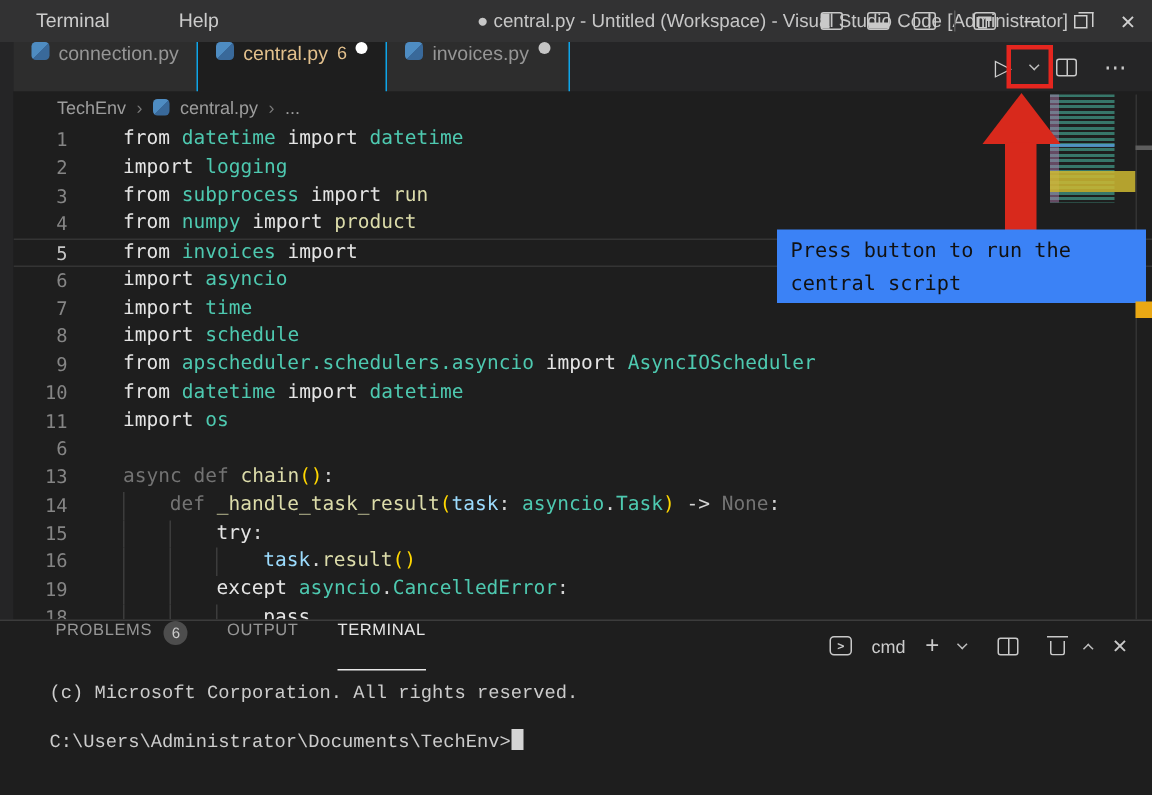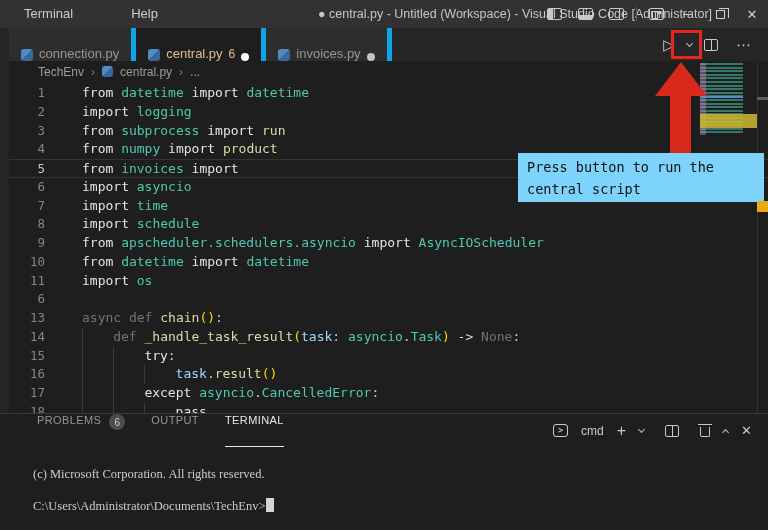--- a/index.html
+++ b/index.html
@@ -6,40 +6,40 @@
   html,body { background:#000; }
   #window {
     position:relative; width:768px; height:530px; overflow:hidden;
     background:#1e1e1e; font-family:"Liberation Sans", sans-serif;
     color:#cccccc; user-select:none;
   }
   
   #titlebar { position:absolute; top:0; left:0; right:0; height:28px; background:#323233; display:flex; align-items:center; }
   .menu-item { font-size:13px; color:#cccccc; padding:0 8px; height:28px; line-height:28px; }
   #menu-terminal { margin-left:16px; }
-  #menu-help { margin-left:42px; }
+  #menu-help { margin-left:30px; }
   #window-title { position:absolute; left:318px; top:0; height:28px; line-height:28px; font-size:12.5px; color:#c7c7c7; white-space:nowrap; }
   #titlebar-right { position:absolute; right:0; top:0; height:28px; display:flex; align-items:center; }
   .tb-icon { width:15px; height:12px; border:1px solid #c9c9c9; border-radius:2px; position:relative; margin:0 8px; }
   .tb-icon.fill-left::before  { content:""; position:absolute; left:0; top:0; bottom:0; width:5px; background:#c9c9c9; }
   .tb-icon.fill-bottom::before{ content:""; position:absolute; left:0; right:0; bottom:0; height:4px; background:#c9c9c9; }
   .tb-icon.line-right::before { content:""; position:absolute; right:3px; top:0; bottom:0; width:1px; background:#c9c9c9; }
   .tb-sep { width:1px; height:14px; background:#5a5a5a; margin:0 4px; }
   .tb-icon.grid::before { content:""; position:absolute; left:2px; top:2px; width:4px; height:6px; border:1px solid #c9c9c9; }
   .tb-icon.grid::after  { content:""; position:absolute; right:2px; top:2px; width:3px; height:3px; background:#c9c9c9; }
   .win-btn { width:32px; height:28px; display:flex; align-items:center; justify-content:center; }
   .ic-min { width:10px; height:1px; background:#d0d0d0; }
   .ic-restore { width:9px; height:9px; border:1px solid #d0d0d0; position:relative; }
   .ic-restore::before { content:""; position:absolute; left:2px; top:-3px; width:9px; height:9px; border:1px solid #d0d0d0; border-left:none; border-bottom:none; }
   .glyph { font-size:13px; color:#d0d0d0; }
   
   #left-strip { position:absolute; left:0; top:28px; width:9px; bottom:0; background:#252526; }
   
   #tabbar { position:absolute; top:28px; left:9px; right:0; height:33px; background:#252526; display:flex; align-items:stretch; }
-  .tab { display:flex; align-items:flex-end; gap:6px; padding:0 12px; background:#2d2d2d; color:#969696; font-size:13px; border-right:5px solid #0ea5e9; white-space:nowrap; }
+  .tab { display:flex; align-items:flex-start; gap:6px; padding:0 12px; background:#2d2d2d; color:#969696; font-size:13px; border-right:1px solid #0ea5e9; white-space:nowrap; }
   .tab.active { background:#1e1e1e; color:#e2c08d; }
   .py-icon { width:12px; height:12px; border-radius:3px; background:linear-gradient(135deg,#4e8cc2 50%,#39699a 50%); flex:0 0 auto; }
   .tab-badge { font-size:12px; color:#e2c08d; }
   .mod-dot { width:8px; height:8px; border-radius:50%; background:#c5c5c5; }
   .tab.active .mod-dot { background:#ffffff; }
   #editor-actions { margin-left:auto; display:flex; align-items:center; padding-right:10px; gap:4px; }
   #run-button { width:28px; height:26px; display:flex; align-items:center; justify-content:center; font-size:15px; color:#cfcfcf; }
   .chev { width:5px; height:5px; border-right:1.4px solid #bfbfbf; border-bottom:1.4px solid #bfbfbf; display:inline-block; }
   .chev.down { transform:rotate(45deg); margin-top:-3px; }
   .chev.up { transform:rotate(-135deg); margin-top:3px; }
@@ -70,37 +70,37 @@
   #minimap-blue-line { position:absolute; left:0; right:0; top:33px; height:2px; background:rgba(86,156,214,.9); }
   #minimap-band { position:absolute; left:0; right:-14px; top:51px; height:14px; background:rgba(216,194,50,.85); }
   #scroll-divider { position:absolute; left:757px; top:63px; height:350px; width:1px; background:#333333; }
   #scroll-mark { position:absolute; left:757px; top:97px; width:11px; height:3px; background:#5d5d5d; }
   
   #annotation { position:absolute; inset:0; pointer-events:none; }
   #run-highlight-rect { position:absolute; left:671px; top:30px; width:31px; height:29px; border:3px solid #e5261f; }
   #arrow-head { position:absolute; left:655px; top:62px; width:0; height:0;
     border-left:26px solid transparent; border-right:26px solid transparent; border-bottom:34px solid #d8291c; }
   #arrow-shaft { position:absolute; left:670px; top:95px; width:21px; height:59px; background:#d8291c; }
-  #callout { position:absolute; left:518px; top:153px; width:246px; height:49px; background:#7dd3fc;
+  #callout { position:absolute; left:518px; top:153px; width:246px; height:49px; background:#3b82f6;
     font-family:"DejaVu Sans Mono", monospace; font-size:13.5px; line-height:22px; color:#111; padding:3px 0 0 9px; white-space:nowrap; }
   #callout-chip { position:absolute; left:757px; top:201px; width:11px; height:11px; background:#eaa814; }
   
   #panel { position:absolute; left:0; right:0; top:413px; bottom:0; background:#1e1e1e; border-top:1px solid #3c3c3c; }
   #panel-header { height:33px; display:flex; align-items:stretch; padding-left:37px; }
   .ptab { display:flex; align-items:flex-start; gap:8px; font-size:11px; letter-spacing:.4px; color:#969696; margin-right:26px; border-bottom:1px solid transparent; }
   .ptab.active { color:#e7e7e7; border-bottom-color:#e7e7e7; }
   .pbadge { width:16px; height:16px; border-radius:50%; background:#4d4d4d; color:#cccccc; font-size:10px; display:flex; align-items:center; justify-content:center; letter-spacing:0; }
   #panel-header-right { margin-left:auto; display:flex; align-items:center; gap:13px; padding-right:16px; }
   .term-ico { width:15px; height:13px; border:1.4px solid #c9c9c9; border-radius:3px; display:flex; align-items:center; justify-content:center; font-size:8px; font-weight:bold; color:#c9c9c9; font-family:"DejaVu Sans Mono",monospace; }
   #shell-label { font-size:12px; color:#cccccc; }
   .plus-glyph { font-size:16px; color:#c9c9c9; font-weight:400; }
   .ic-trash { width:10px; height:10px; border:1px solid #c9c9c9; border-top:none; border-radius:0 0 2px 2px; position:relative; margin-top:3px; }
   .ic-trash::before { content:""; position:absolute; left:-3px; top:-3px; width:14px; height:1px; background:#c9c9c9; }
   .close-glyph { font-size:13px; color:#c9c9c9; }
-  #terminal-body { padding:7px 0 0 33px; font-family:Liberation Serif, serif; font-size:12.5px; line-height:16px; color:#cccccc; white-space:pre;margin-top:12px; }
+  #terminal-body { padding:7px 0 0 33px; font-family:Liberation Mono, monospace; font-size:12.5px; line-height:16px; color:#cccccc; white-space:pre; }
   .cursor-block { display:inline-block; width:8px; height:14px; background:#d4d4d4; vertical-align:-2px; }
 </style>
 </head>
 <body>
 
 <div id="window">
 
   <div id="titlebar">
     <span class="menu-item" id="menu-terminal">Terminal</span>
     <span class="menu-item" id="menu-help">Help</span>
@@ -169,21 +169,21 @@
       <div class="code-line"><span class="ln">7</span><span class="ln-gap"></span><span class="tok-pink">import </span><span class="tok-teal">time</span></div>
       <div class="code-line"><span class="ln">8</span><span class="ln-gap"></span><span class="tok-pink">import </span><span class="tok-teal">schedule</span></div>
       <div class="code-line"><span class="ln">9</span><span class="ln-gap"></span><span class="tok-pink">from </span><span class="tok-teal">apscheduler.schedulers.asyncio </span><span class="tok-pink">import </span><span class="tok-teal">AsyncIOScheduler</span></div>
       <div class="code-line"><span class="ln">10</span><span class="ln-gap"></span><span class="tok-pink">from </span><span class="tok-teal">datetime </span><span class="tok-pink">import </span><span class="tok-teal">datetime</span></div>
       <div class="code-line"><span class="ln">11</span><span class="ln-gap"></span><span class="tok-pink">import </span><span class="tok-teal">os</span></div>
       <div class="code-line"><span class="ln">6</span><span class="ln-gap"></span></div>
       <div class="code-line"><span class="ln">13</span><span class="ln-gap"></span><span class="tok-blue">async </span><span class="tok-blue">def </span><span class="tok-yellow">chain</span><span class="tok-gold">()</span><span class="tok-white">:</span></div>
       <div class="code-line"><span class="ln">14</span><span class="ln-gap"></span><span class="ind"></span><span class="tok-blue">def </span><span class="tok-yellow">_handle_task_result</span><span class="tok-gold">(</span><span class="tok-lblue">task</span><span class="tok-white">: </span><span class="tok-teal">asyncio</span><span class="tok-white">.</span><span class="tok-teal">Task</span><span class="tok-gold">)</span><span class="tok-white"> -&gt; </span><span class="tok-blue">None</span><span class="tok-white">:</span></div>
       <div class="code-line"><span class="ln">15</span><span class="ln-gap"></span><span class="ind"></span><span class="ind"></span><span class="tok-pink">try</span><span class="tok-white">:</span></div>
       <div class="code-line"><span class="ln">16</span><span class="ln-gap"></span><span class="ind"></span><span class="ind"></span><span class="ind"></span><span class="tok-lblue">task</span><span class="tok-white">.</span><span class="tok-yellow">result</span><span class="tok-gold">()</span></div>
-      <div class="code-line"><span class="ln">17</span><span class="ln-gap"></span><span class="ind"></span><span class="ind"></span><span class="tok-pink">except </span><span class="tok-teal">asyncio</span><span class="tok-white">.</span><span class="tok-teal">CancelledError</span><span class="tok-white">:</span></div>
+      <div class="code-line"><span class="ln">19</span><span class="ln-gap"></span><span class="ind"></span><span class="ind"></span><span class="tok-pink">except </span><span class="tok-teal">asyncio</span><span class="tok-white">.</span><span class="tok-teal">CancelledError</span><span class="tok-white">:</span></div>
       <div class="code-line"><span class="ln">18</span><span class="ln-gap"></span><span class="ind"></span><span class="ind"></span><span class="ind"></span><span class="tok-pink">pass</span></div>
     </div>
 
   <div id="minimap">
     <div id="minimap-blue-line"></div>
     <div id="minimap-band"></div>
   </div>
   <div id="scroll-divider"></div>
   <div id="scroll-mark"></div>
 

